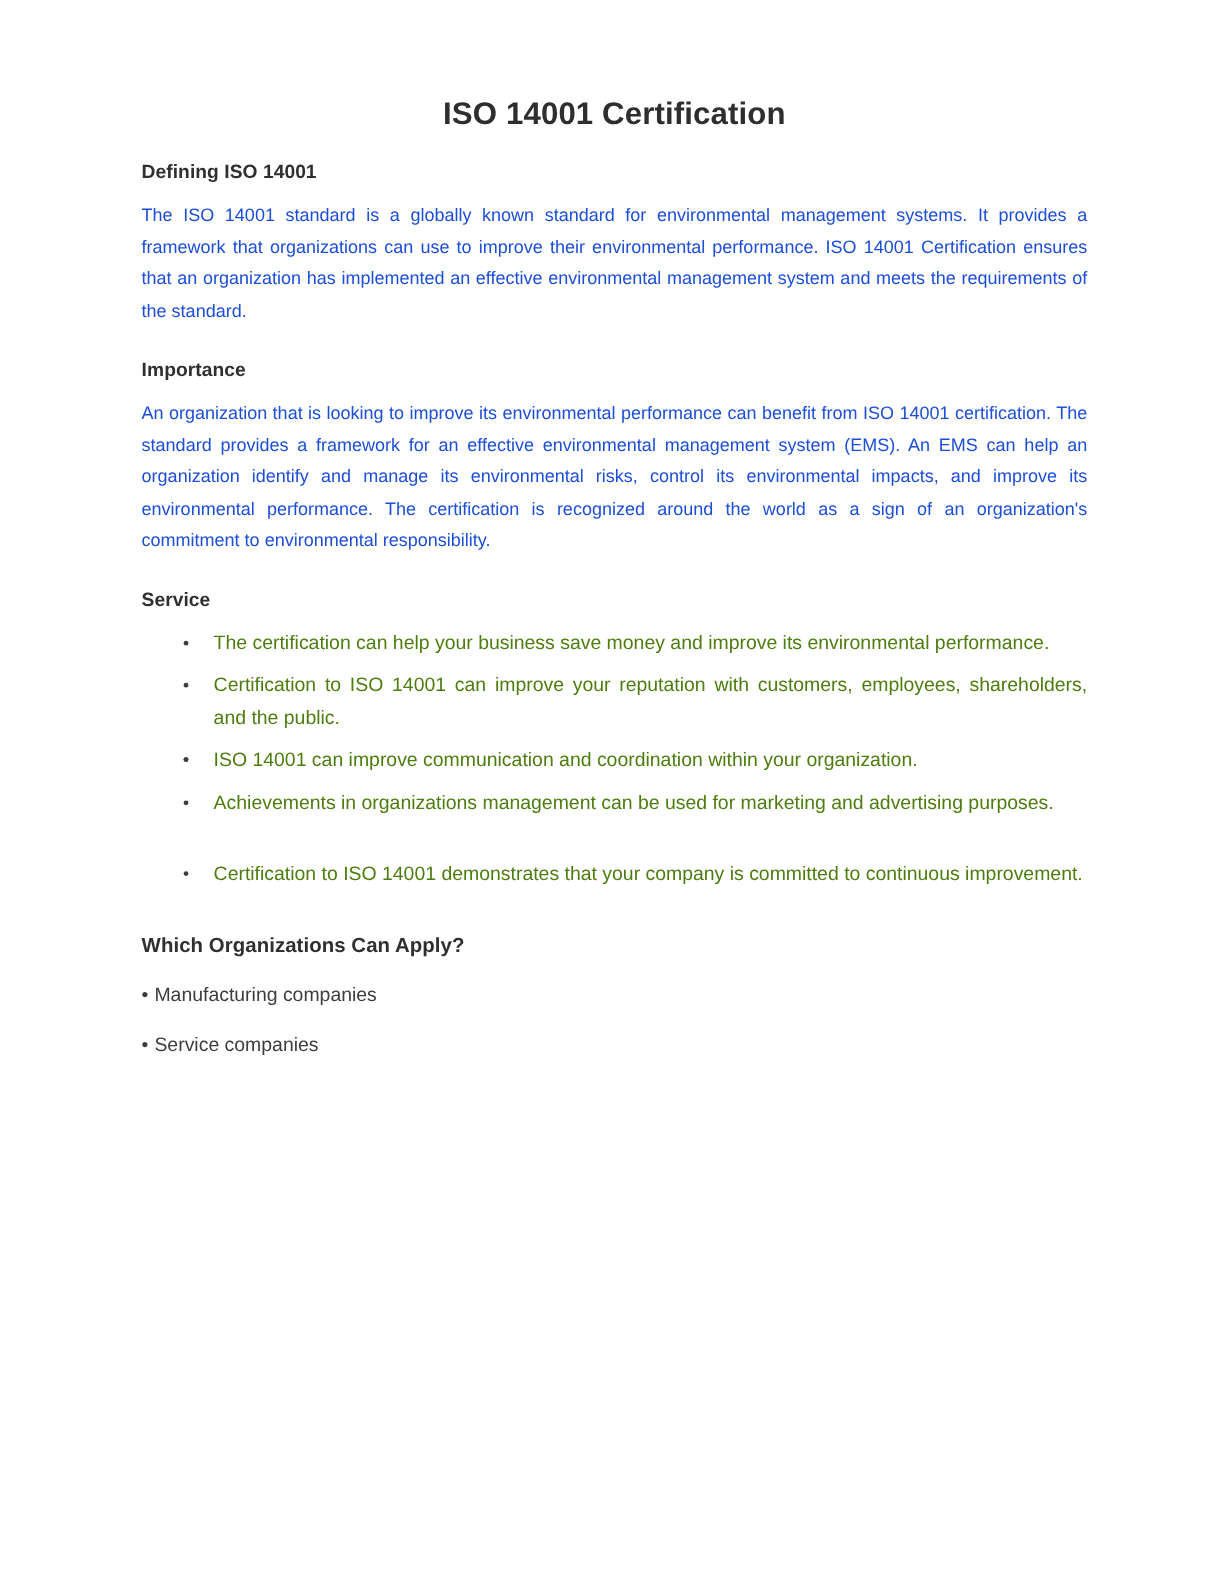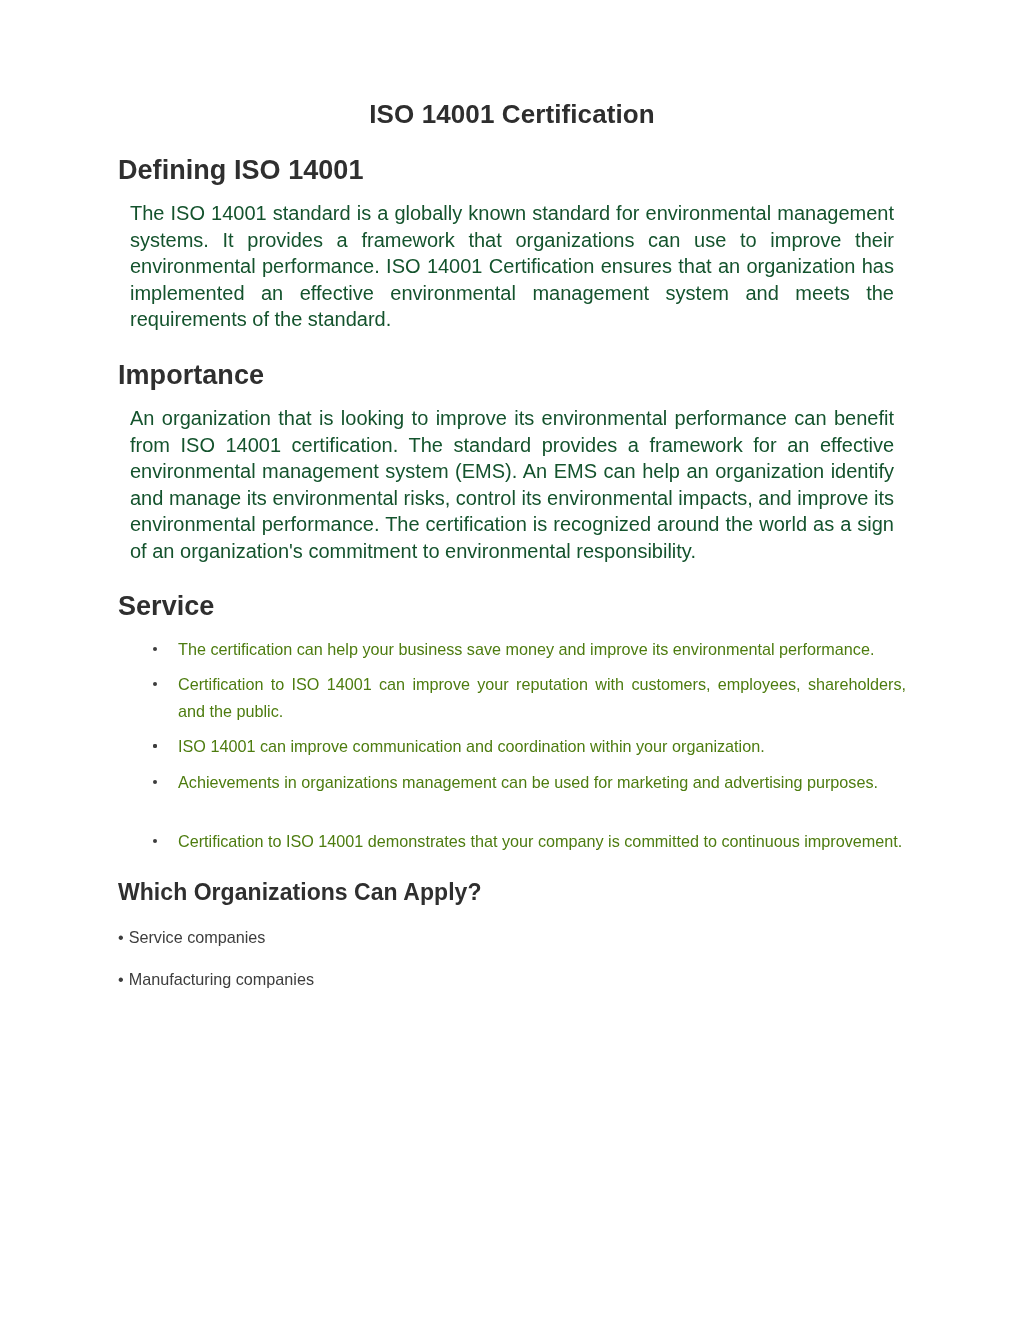--- a/index.html
+++ b/index.html
@@ -29,54 +29,54 @@
     width: 788px;
   }
 
   .doc-title {
     font-size: 26px;
     font-weight: bold;
     color: #2e2e2e;
     text-align: center;
     letter-spacing: 0.1px;
     margin: 0;
-    padding-top: 100px;
+    padding-top: 80px;
     line-height: 1.15;
   }
 
   .section {
     margin: 0;
   }
 
   .heading {
-    font-size: 27px;
+    font-size: 16px;
     font-weight: bold;
     color: #2f2f2f;
     line-height: 1.2;
     margin: 0;
     letter-spacing: 0.05px;
   }
   .heading.h-first {
     margin-top: 24px;
   }
   .heading.h-gap {
     margin-top: 26px;
   }
   .heading.h-large {
-    font-size: 23px;
-    margin-top: 24px;
+    font-size: 17px;
+    margin-top: 36px;
   }
 
   .para {
-    font-size: 20px;
+    font-size: 15px;
     line-height: 26.5px;
-    color: #14532d;
+    color: #1d4ed8;
     text-align: justify;
     text-justify: inter-word;
-    margin: 12px;
+    margin: 0;
     margin-top: 14px;
   }
 
   .bullet-list {
     list-style: none;
     margin: 0;
     padding: 0;
     margin-top: 13px;
   }
   .bullet-list li {
@@ -165,22 +165,22 @@
           <span class="bullet-dot"></span>
           <span>Certification to ISO 14001 demonstrates that your company is committed to continuous improvement.</span>
         </li>
       </ul>
     </div>
 
     <div class="section">
       <h2 class="heading h-large">Which Organizations Can Apply?</h2>
       <div class="plain-bullets">
         <div class="plain-bullet-row">
-          <span class="plain-bullet-mark">•</span><span>Service companies</span>
+          <span class="plain-bullet-mark">•</span><span>Manufacturing companies</span>
         </div>
         <div class="plain-bullet-row">
-          <span class="plain-bullet-mark">•</span><span>Manufacturing companies</span>
+          <span class="plain-bullet-mark">•</span><span>Service companies</span>
         </div>
       </div>
     </div>
 
   </div>
 </div>
 
 </body></html>

